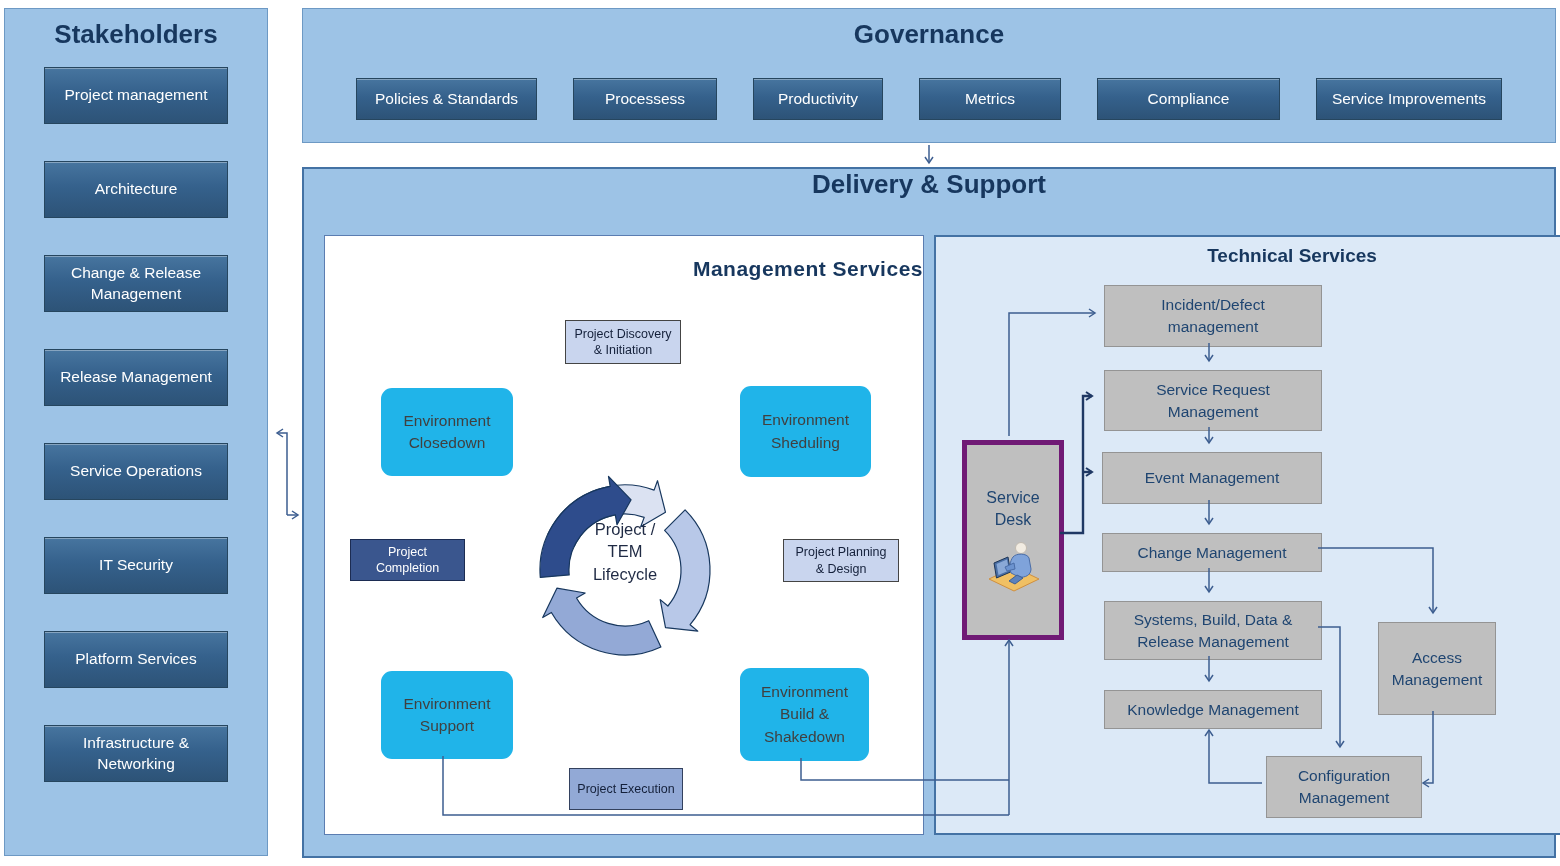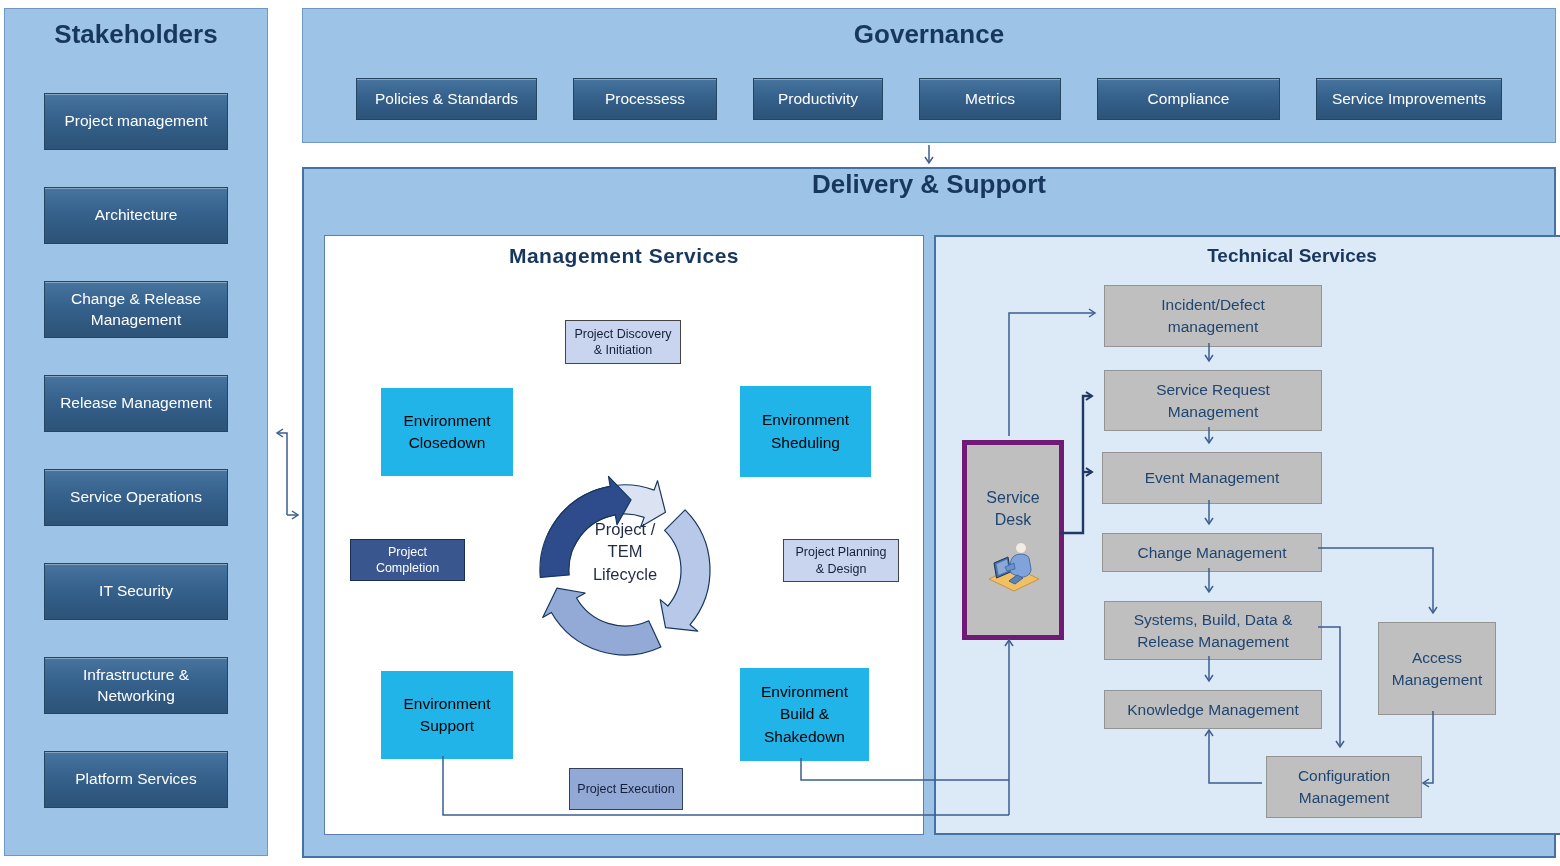--- a/index.html
+++ b/index.html
@@ -21,38 +21,38 @@
   #sidebar .big-title { margin-top:10px; }
   #governance .big-title { margin-top:10px; }
   #delivery .big-title { }
 
   
   .box-dark { background:linear-gradient(180deg,#47759f 0%,#35618c 45%,#2d5377 100%);
     border:1px solid #26465f; box-shadow:inset 0 1px 0 rgba(255,255,255,.35);
     color:#fff; display:flex; align-items:center; justify-content:center;
     text-align:center; font-size:15.5px; line-height:1.3; }
 
-  #stakeholder-list { margin-top:43px; display:flex; flex-direction:column; gap:37px; }
+  #stakeholder-list { margin-top:17px; display:flex; flex-direction:column; gap:37px; }
   #stakeholder-list .box-dark { width:184px; height:57px; }
 
   #governance-row { margin-top:28px; padding:0 53px; display:flex; justify-content:space-between; }
   #governance-row .box-dark { height:42px; }
 
   
   #mgmt-panel { left:20px; top:66px; width:600px; height:600px;
     background:#fff; border:1.5px solid #5b7db1; }
   #tech-panel { left:630px; top:66px; width:716px; height:600px;
     background:#dce9f7; border:2px solid #4472a4; }
   .panel-title { color:#17375e; font-weight:bold; text-align:center; }
-  #mgmt-panel .panel-title { font-size:21px; margin-top:8px; letter-spacing:.5px; }
+  #mgmt-panel .panel-title { font-size:21px; margin-top:21px; letter-spacing:.5px;text-align:right; }
   #tech-panel .panel-title { font-size:19px; margin-top:8px; }
 
   
-  .box-cyan { background:#20b4e9; color:#000000; display:flex; align-items:center;
-    justify-content:center; text-align:center; font-size:15.5px; line-height:1.45; }
+  .box-cyan { background:#20b4e9; color:#404040; display:flex; align-items:center;
+    justify-content:center; text-align:center; font-size:15.5px; line-height:1.45;border-radius:11px; }
   .box-peri { background:#c9d5ee; border:1.5px solid #444; color:#14203a;
     display:flex; align-items:center; justify-content:center; text-align:center;
     font-size:12.5px; line-height:1.3; }
   .box-exec { background:#92a9d6; border:1.5px solid #33415e; color:#14203a;
     display:flex; align-items:center; justify-content:center; text-align:center;
     font-size:12.5px; }
   .box-navy { background:#3a568e; border:1.5px solid #1c2c52; color:#fff;
     display:flex; align-items:center; justify-content:center; text-align:center;
     font-size:12.5px; line-height:1.3; }
 
@@ -77,23 +77,23 @@
   <aside id="sidebar" class="abs panel-blue">
     <div class="big-title">Stakeholders</div>
     <div id="stakeholder-list">
       <div class="box-dark pre">Project management</div>
       <div class="box-dark pre">Architecture</div>
       <div class="box-dark pre">Change &amp; Release
 Management</div>
       <div class="box-dark pre">Release Management</div>
       <div class="box-dark pre">Service Operations</div>
       <div class="box-dark pre">IT Security</div>
+      <div class="box-dark pre">Platform Services</div>
       <div class="box-dark pre">Infrastructure &amp;
 Networking</div>
-      <div class="box-dark pre">Platform Services</div>
     </div>
   </aside>
 
   <section id="governance" class="abs panel-blue">
     <div class="big-title">Governance</div>
     <div id="governance-row">
       <div class="box-dark" style="width:181px">Policies &amp; Standards</div>
       <div class="box-dark" style="width:144px">Processess</div>
       <div class="box-dark" style="width:130px">Productivity</div>
       <div class="box-dark" style="width:142px">Metrics</div>

